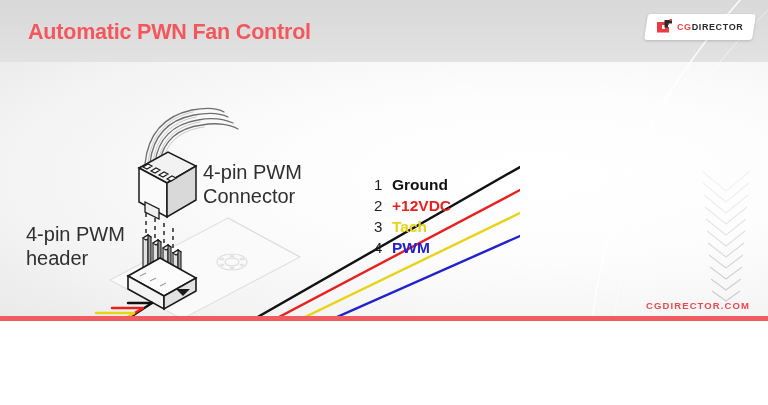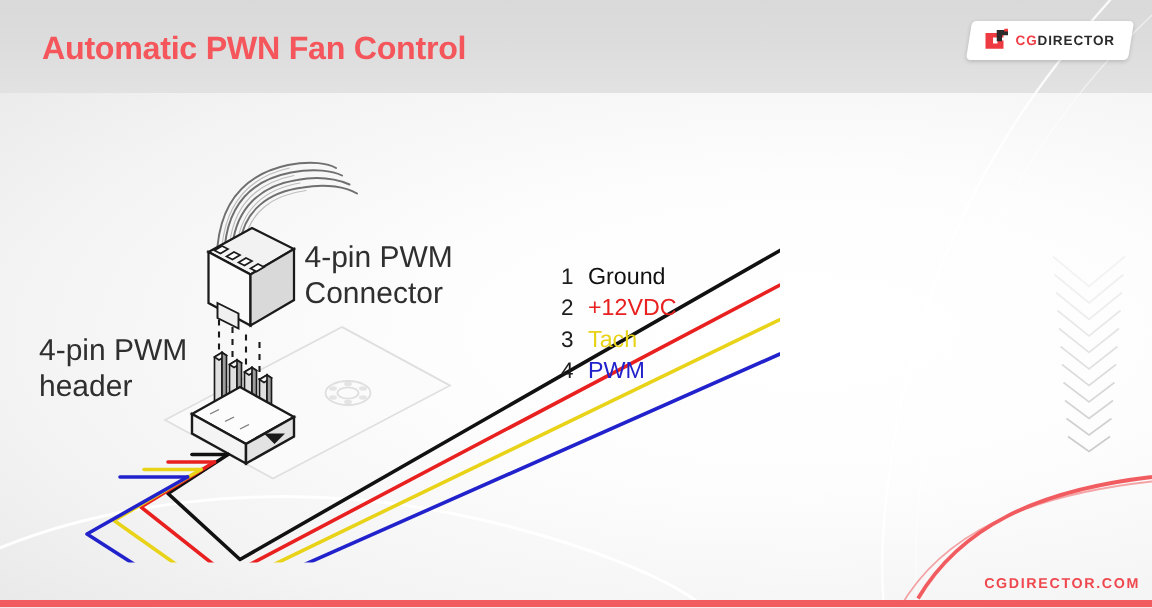--- a/index.html
+++ b/index.html
@@ -5,21 +5,21 @@
   * { margin:0; padding:0; box-sizing:border-box; }
   html,body { width:768px; height:405px; overflow:hidden; }
   body {
     font-family:"Liberation Sans", sans-serif;
     background:#ffffff;
     position:relative;
   }
 
   #slide {
     position:absolute; left:0; top:0;
-    width:768px; height:405px;
+    width:768px; height:321px;
     background:
       radial-gradient(ellipse 120% 90% at 70% 55%, #ffffff 0%, #fdfdfd 28%, #f3f3f3 58%, #e6e6e6 82%, #dedede 100%);
     overflow:hidden;
   }
 
   
   .deco-svg { position:absolute; left:0; top:0; width:768px; height:405px; pointer-events:none; }
 
   
   .top-band {
@@ -65,29 +65,29 @@
     position:absolute; color:#2f2f2f; font-size:20px; line-height:1.22;
     white-space:pre; 
   }
   .lbl-connector { left:203px; top:160px; }
   .lbl-header { left:26px; top:222px; }
 
   
   .legend { position:absolute; left:374px; top:176px; }
   .legend-row { display:flex; align-items:baseline; height:21px; }
   .legend-num { width:18px; font-size:15px; color:#1d1d1d; }
-  .legend-name { font-size:15.5px; font-weight:normal; white-space:nowrap; }
+  .legend-name { font-size:15.5px; font-weight:bold; white-space:nowrap; }
 
   
   .footer-bar {
     position:absolute; left:0; bottom:0; width:768px; height:5px;
     background:#f15c60;
   }
   .footer-url {
-    position:absolute; right:8px; bottom:10px;
+    position:absolute; right:18px; bottom:10px;
     font-size:9.5px; font-weight:bold; letter-spacing:1.1px;
     color:#ef474e; white-space:nowrap;
   }
 </style>
 </head>
 <body>
 
 <div id="slide">
 
   <div class="top-band"></div>

